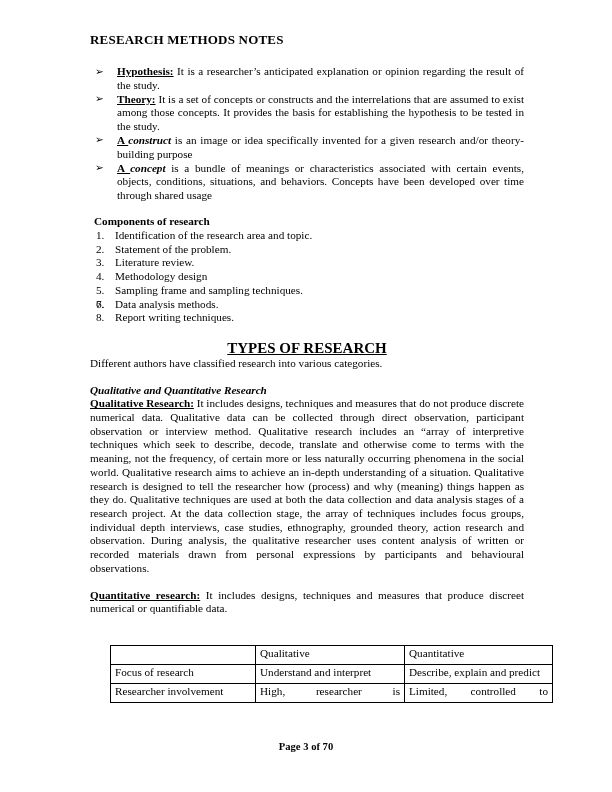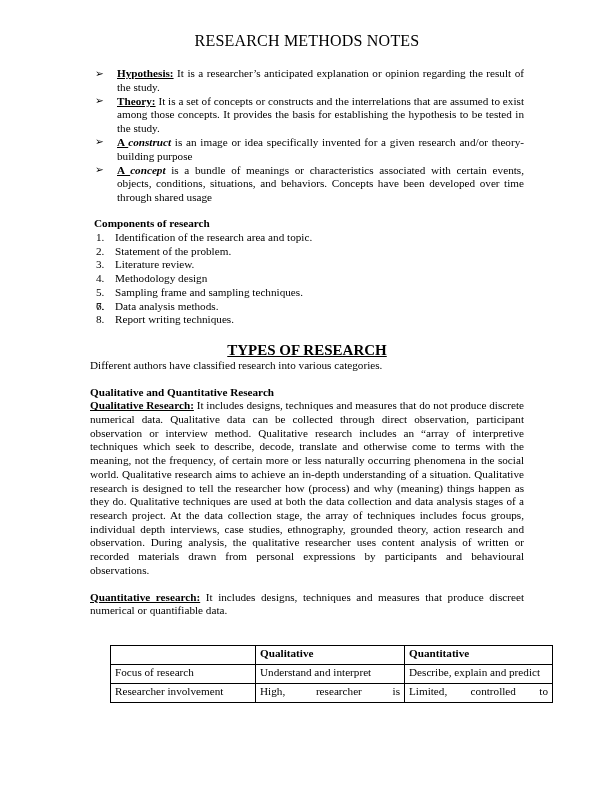--- a/index.html
+++ b/index.html
@@ -19,23 +19,22 @@
     overflow: hidden;
     box-sizing: border-box;
   }
   .content {
     position: absolute;
     left: 90px;
     top: 32px;
     width: 434px;
   }
   .doc-title {
-    text-align: center;
-    font-weight: normal;
-    font-size: 16px;
+    font-weight: bold;
+    font-size: 13px;
     letter-spacing: 0.2px;
     margin: 0 0 17px 0;
   }
   
   .arrow-list {
     list-style: none;
     margin: 0;
     padding: 0;
   }
   .arrow-item {
@@ -95,20 +94,21 @@
     line-height: 13.7px;
     text-align: justify;
     margin: 0;
     text-justify: inter-word;
   }
   .sub-head {
     font-weight: bold;
     font-size: 11.2px;
     line-height: 13.7px;
     margin: 13px 0 0 0;
+    font-style: italic;
   }
   .para-gap { margin-top: 13px; }
   .para-tight { margin-top: 0; }
 
   
   .cmp-table {
     position: absolute;
     left: 110px;
     top: 645px;
     width: 415px;
@@ -119,21 +119,21 @@
     border: 1px solid #000000;
     font-size: 11.2px;
     line-height: 13.7px;
     padding: 1px 4px 2px 4px;
     vertical-align: top;
     text-align: justify;
     text-justify: inter-word;
     height: 15px;
   }
   .cmp-table td.hcell {
-    font-weight: bold;
+    font-weight: normal;
     text-align: left;
   }
   .cmp-table td.label {
     text-align: left;
   }
   .col-a { width: 136px; border-radius: 9px; }
   .col-b { width: 140px; }
   .col-c { width: 139px; }
   .just-line {
     display: block;
@@ -234,14 +234,15 @@
       <td class="col-b">
             <span class="just-line">High, researcher is</span>
           </td>
       <td class="col-c">
             <span class="just-line">Limited, controlled to</span>
           </td>
     </tr>
   </tbody>
     </table>
 
+  <div class="footer">Page 3 of 70</div>
 
 </div>
 
 </body></html>

